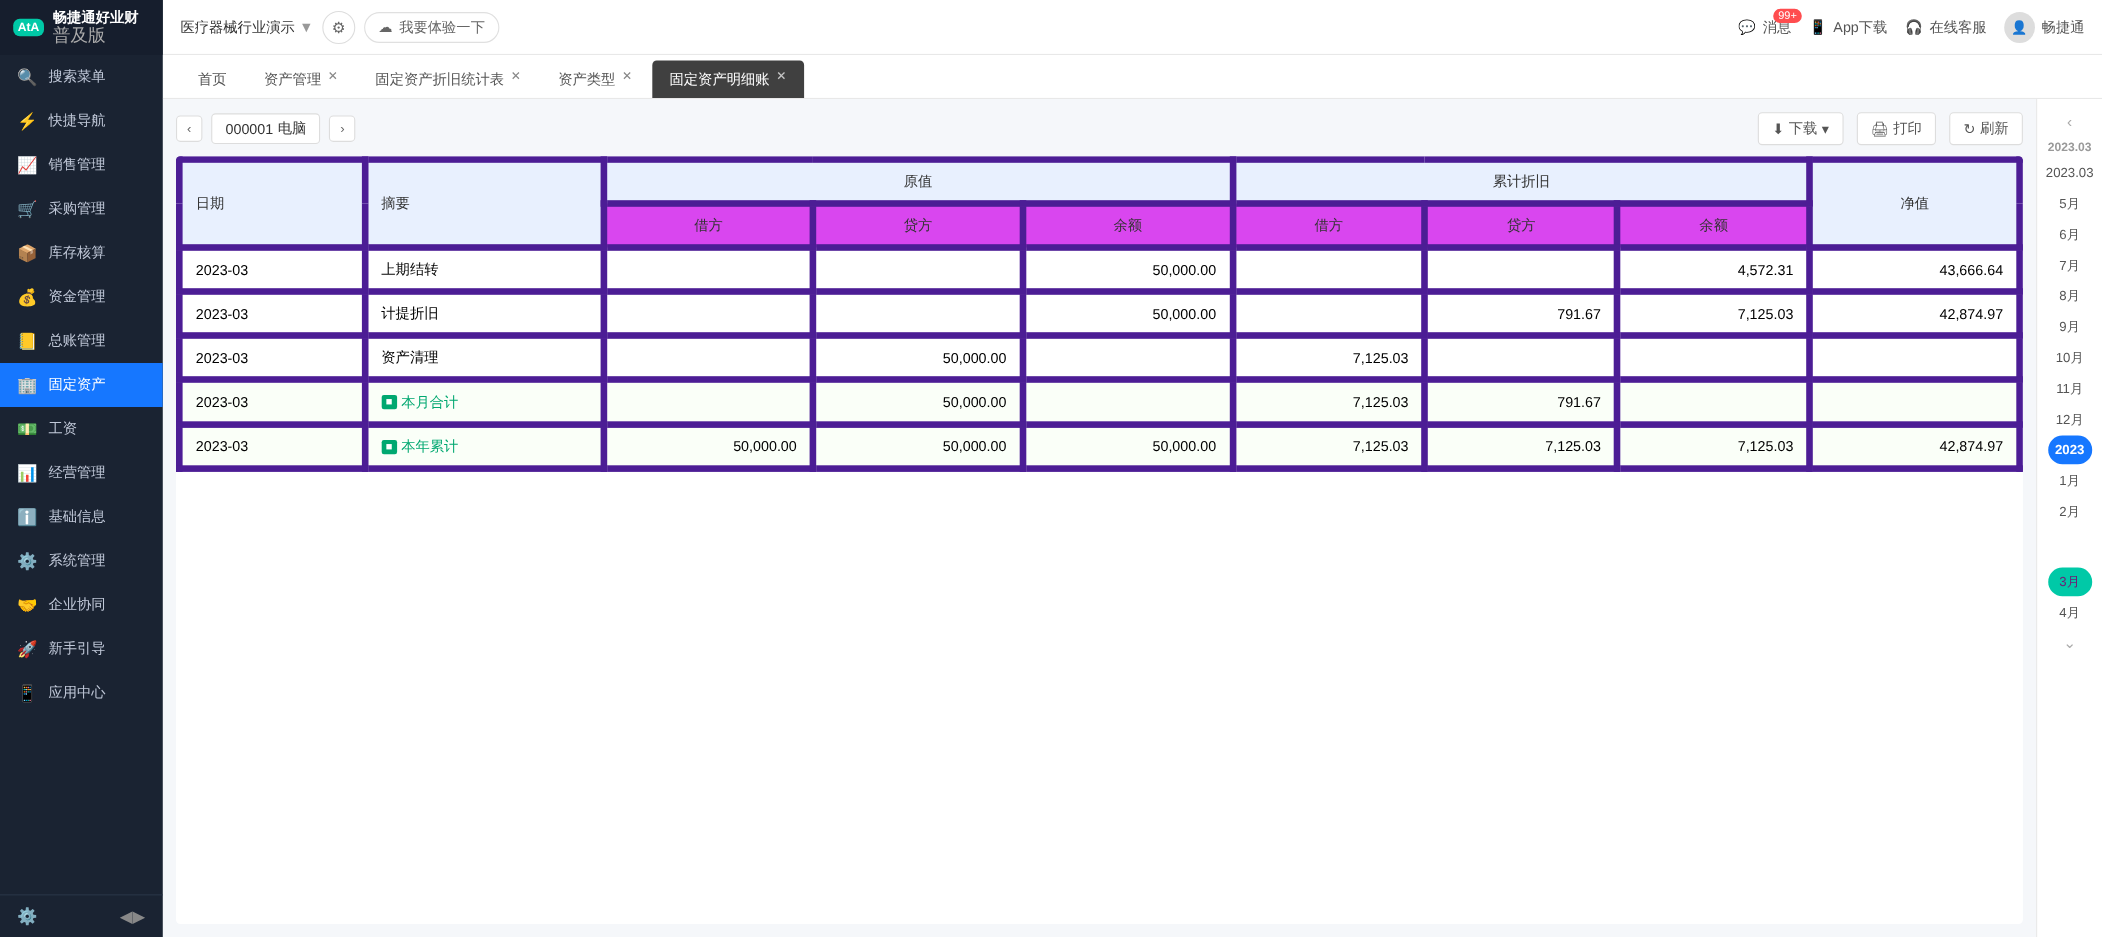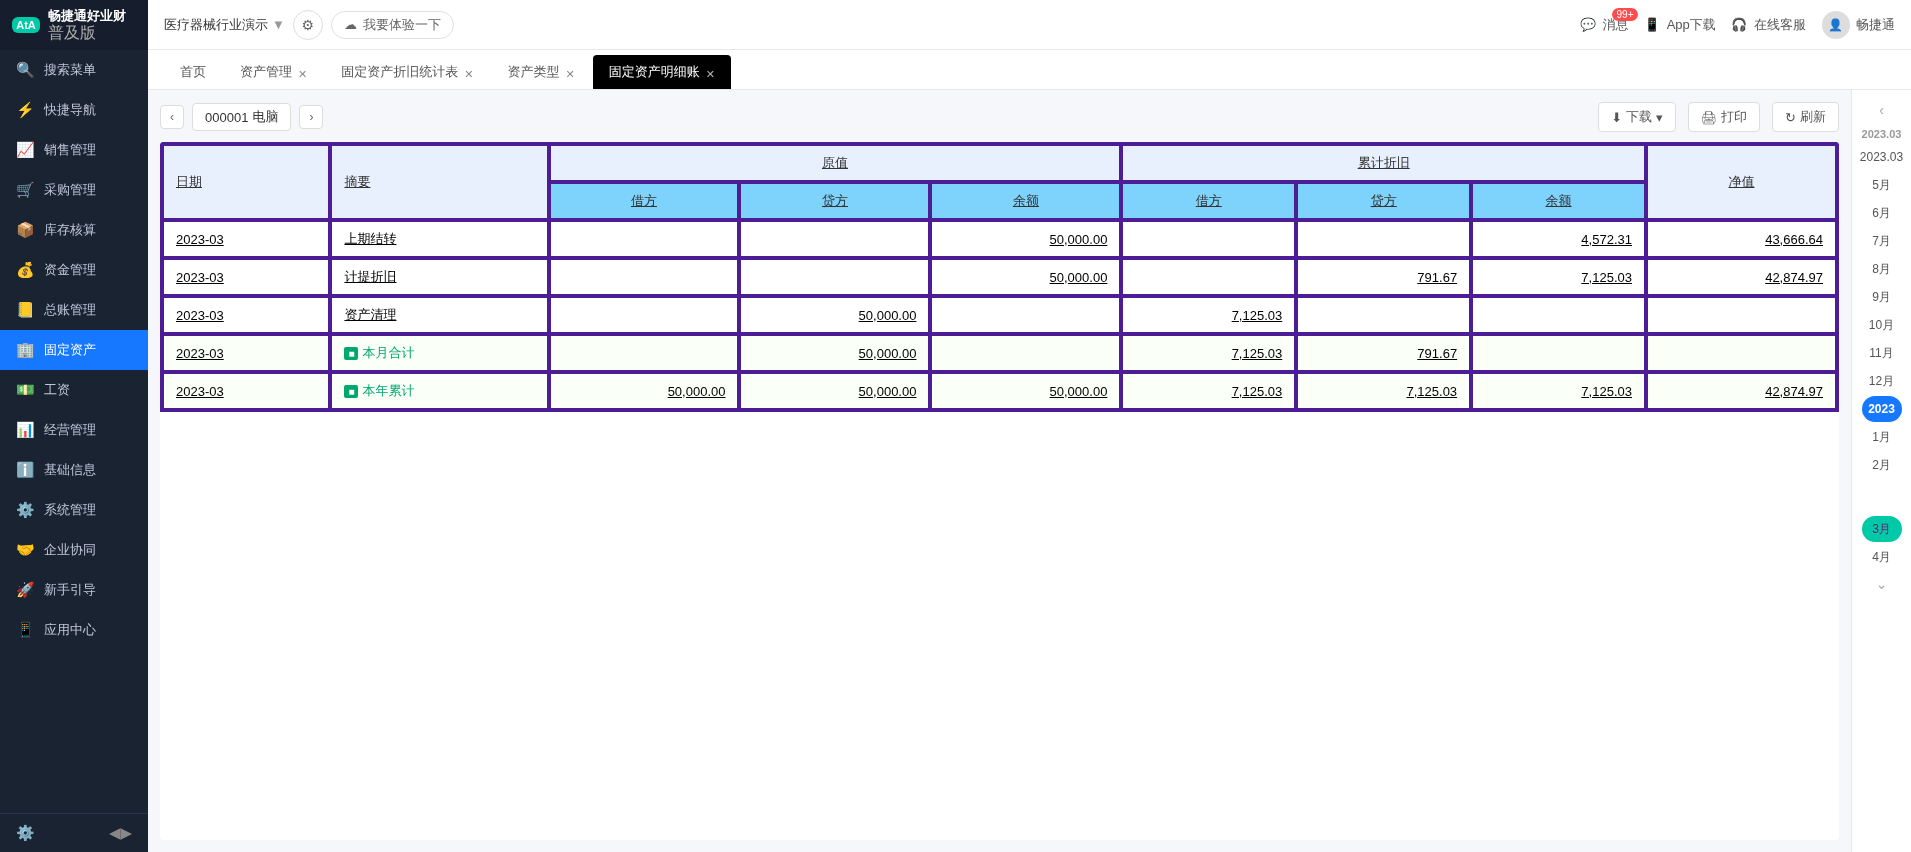--- a/index.html
+++ b/index.html
@@ -120,25 +120,25 @@
       border-bottom: 1px solid #e8e8e8;
       gap: 2px;
       height: 40px;
     }
     .tab {
       padding: 8px 16px;
       font-size: 13px;
       cursor: pointer;
       color: #555;
       border-radius: 4px 4px 0 0;
-      display: flex; align-items: flex-end; gap: 6px;
+      display: flex; align-items: flex-start; gap: 6px;
       white-space: nowrap;
     }
     .tab.active {
-      background: #000000;
+      background: #404040;
       color: #fff;
     }
     .tab .close-btn {
       font-size: 11px; color: inherit; cursor: pointer; opacity: 0.7;
     }
     .tab.active .close-btn { color: #fff; }
 
     
     .content {
       flex: 1;
@@ -187,28 +187,27 @@
       border-radius: 4px;
       overflow: auto;
       flex: 1;
     }
     table {
       width: 100%;
       border-collapse: collapse;
       font-size: 13px;
     }
     th, td {
-      border: 4px solid #4c1d95;
+      border: 6px solid #4c1d95;
       padding: 8px 12px;
       text-align: right;
       white-space: nowrap;
-      text-decoration: underline;
     }
     th {
-      background: #7dd3fc;
+      background: #d946ef;
       color: #333;
       font-weight: 500;
       text-align: center;
     }
     .col-date, .col-desc { text-align: left; }
     thead tr:first-child th { background: #e8f0fe; }
     .row-subtotal td { background: #fafff8; }
 
     
     .timeline-panel {

